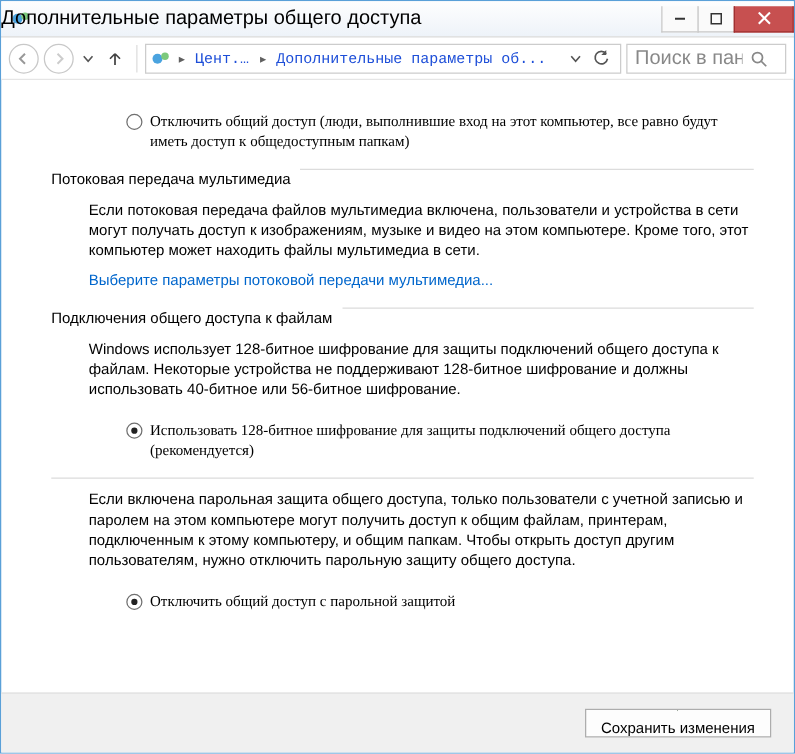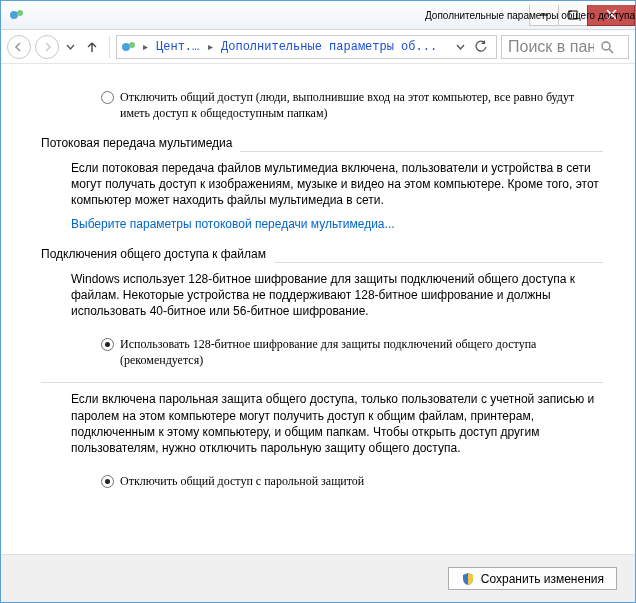--- a/index.html
+++ b/index.html
@@ -23,22 +23,22 @@
     background: linear-gradient(#fefefe, #eef3f9);
     border-bottom: 1px solid #d9d9d9;
     display: flex; align-items: center;
     position: relative;
   }
   .title-icon {
     width: 16px; height: 16px; margin-left: 8px;
     display:flex; align-items:center; justify-content:center;
   }
   .title-text {
-    position:absolute; left:0; right:0; text-align:right;
-    font-size: 10px; color:#000;
+    position:absolute; left:0; right:0; text-align:left;
+    font-size: 16px; color:#000;
     pointer-events:none;
   }
   .winbtns { margin-left:auto; display:flex; height:21px; }
   .winbtn {
     width: 30px; height: 21px;
     border: 1px solid #c8c8c8; border-top:none;
     background:#fafafa;
     display:flex; align-items:center; justify-content:center;
     font-size:11px; color:#404040;
     margin-left:-1px;
@@ -89,38 +89,39 @@
   .radio-row { display:flex; align-items:flex-start; gap:6px; margin:2px 0; }
   .radio {
     width:13px; height:13px; border:1px solid #707070; border-radius:50%;
     margin-top:2px; flex:none; background:#fff; position:relative;
   }
   .radio.checked::after{
     content:""; position:absolute; left:3px; top:3px; width:5px; height:5px; border-radius:50%;
     background:#222;
   }
   .group-header {
-    display:flex; align-items:flex-end; gap:8px; margin:14px 0 8px -8px; color:#000;
+    display:flex; align-items:flex-start; gap:8px; margin:14px 0 8px -8px; color:#000;
   }
   .group-header .line { flex:1; height:1px; background:#dcdcdc; }
   .desc { margin: 4px 0 8px 22px; }
   .link { color:#0066cc; cursor:pointer; margin-left:22px; display:inline-block;}
   .indent-options { margin-left:52px; margin-top:17px;font-family:Liberation Serif, serif; }
   .footer {
     height:48px; border-top:1px solid #dfdfdf;
     background:#f0f0f0;
     display:flex; align-items:center; justify-content:flex-end;
     padding:0 18px; gap:8px;
   }
   .btn {
     height:23px; padding:0 12px;
     border:1px solid #adadad; background:#fdfdfd;
     font-size:12px; font-family:inherit;
     display:flex; align-items:center; gap:6px;
     cursor:pointer;
+    flex-direction:column;
   }
   .shield { width:14px; height:14px; }
 </style>
 </head>
 <body>
 
 <div class="window">
 
   <div class="titlebar">
     <span class="title-icon">

